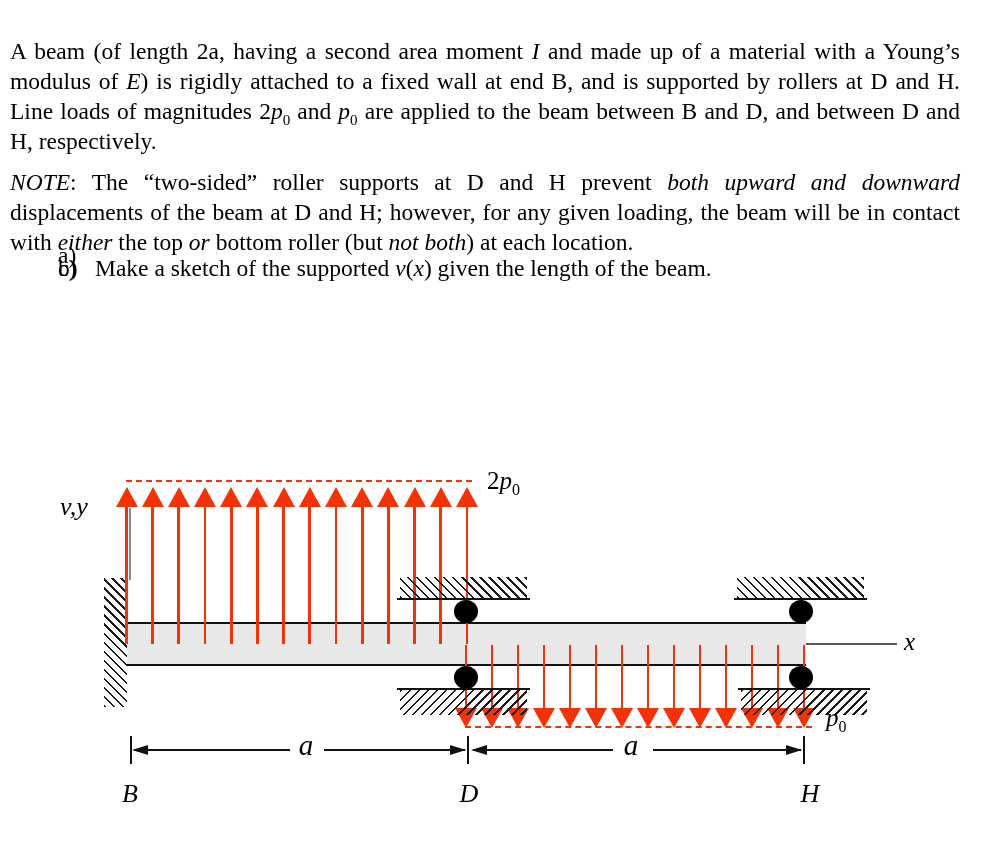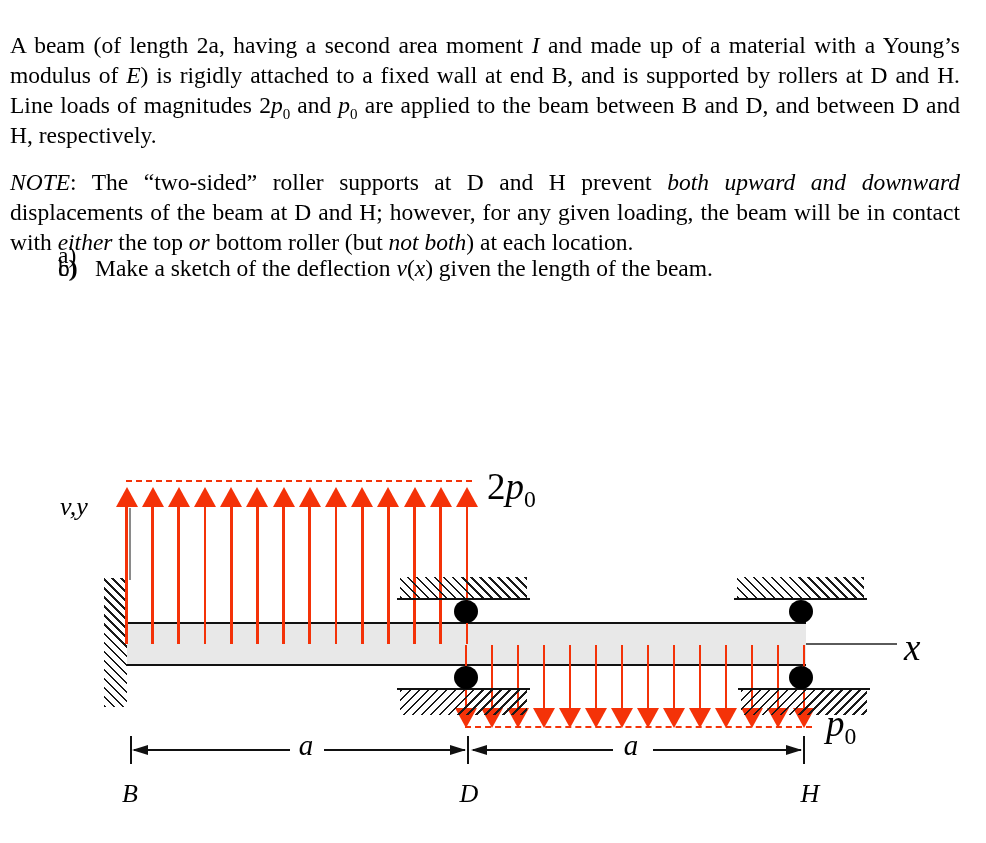--- a/index.html
+++ b/index.html
@@ -6,21 +6,21 @@
   body{
     width:986px;height:843px;position:relative;overflow:hidden;
     font-family:"Liberation Serif","DejaVu Serif",serif;color:#000;
   }
   .i{font-style:italic;}
   .u{}
   sub{font-size:64%;line-height:0;}
 
   
   .para{position:absolute;left:10px;width:950px;font-size:23.5px;line-height:30px;text-align:justify;}
-  #para1{top:6px;}
+  #para1{top:12px;}
   #note{top:143px;}
   #items{position:absolute;left:10px;top:240px;width:950px;}
   .item{position:relative;padding-left:85px;font-size:23.5px;line-height:30px;text-align:justify;margin-bottom:13px;}
   .item-label{position:absolute;left:48px;top:0;}
 
   
   #figure{position:absolute;left:4px;top:0;width:986px;height:843px;pointer-events:none;}
   #figure > *{pointer-events:auto;}
   .abs{position:absolute;}
 
@@ -66,21 +66,21 @@
   .tick{width:2px;height:28px;background:#111;top:736px;}
   #tick-b{left:126px;} #tick-d{left:463px;} #tick-h{left:799px;}
   .dimseg{height:2px;background:#111;top:749px;}
   #dim-s1a{left:130px;width:156px;} #dim-s1b{left:320px;width:141px;}
   #dim-s2a{left:469px;width:140px;} #dim-s2b{left:649px;width:148px;}
   .dim-head{width:0;height:0;top:744.5px;border-top:5.5px solid transparent;border-bottom:5.5px solid transparent;}
   .dim-head.left{border-right:16px solid #111;}
   .dim-head.right{border-left:16px solid #111;}
   #dh-b{left:128px;} #dh-d1{left:446px;} #dh-d2{left:467px;} #dh-h{left:782px;}
 
-  .fig-label{position:absolute;font-size:37px;line-height:1;white-space:nowrap;}
+  .fig-label{position:absolute;font-size:25px;line-height:1;white-space:nowrap;}
   #label-vy{left:56px;top:494px;font-style:italic;font-size:26px;}
   #label-2p0{left:483px;top:468px;}
   #label-p0{left:822px;top:705px;}
   #label-x{left:900px;top:629px;font-style:italic;}
   .dim-label{top:731px;width:40px;text-align:center;font-style:italic;font-size:29px;}
   #label-a1{left:282px;} #label-a2{left:607px;}
   .pt-label{top:781px;width:40px;text-align:center;font-style:italic;font-size:26px;}
   #label-b{left:106px;} #label-d{left:445px;} #label-h{left:786px;}
 </style>
 </head>
@@ -92,21 +92,21 @@
 
 <div id="items">
   <div class="item">
     <span class="item-label">a)</span>
   </div>
   <div class="item">
     <span class="item-label">b)</span>
   </div>
   <div class="item">
     <span class="item-label">c)</span>
-    <span><span>Make a sketch of the deflection </span><span class="i">v</span><span>(</span><span class="i">x</span><span>) given the length of the beam.</span></span>
+    <span><span>Make a sketch of the supported </span><span class="i">v</span><span>(</span><span class="i">x</span><span>) given the length of the beam.</span></span>
   </div>
 </div>
 
 <div id="figure">
 
   <div class="abs" id="yaxis-line"></div>
   <div class="abs" id="axis-line"></div>
 
   <div class="abs hatch-bs" id="wall"></div>
 

